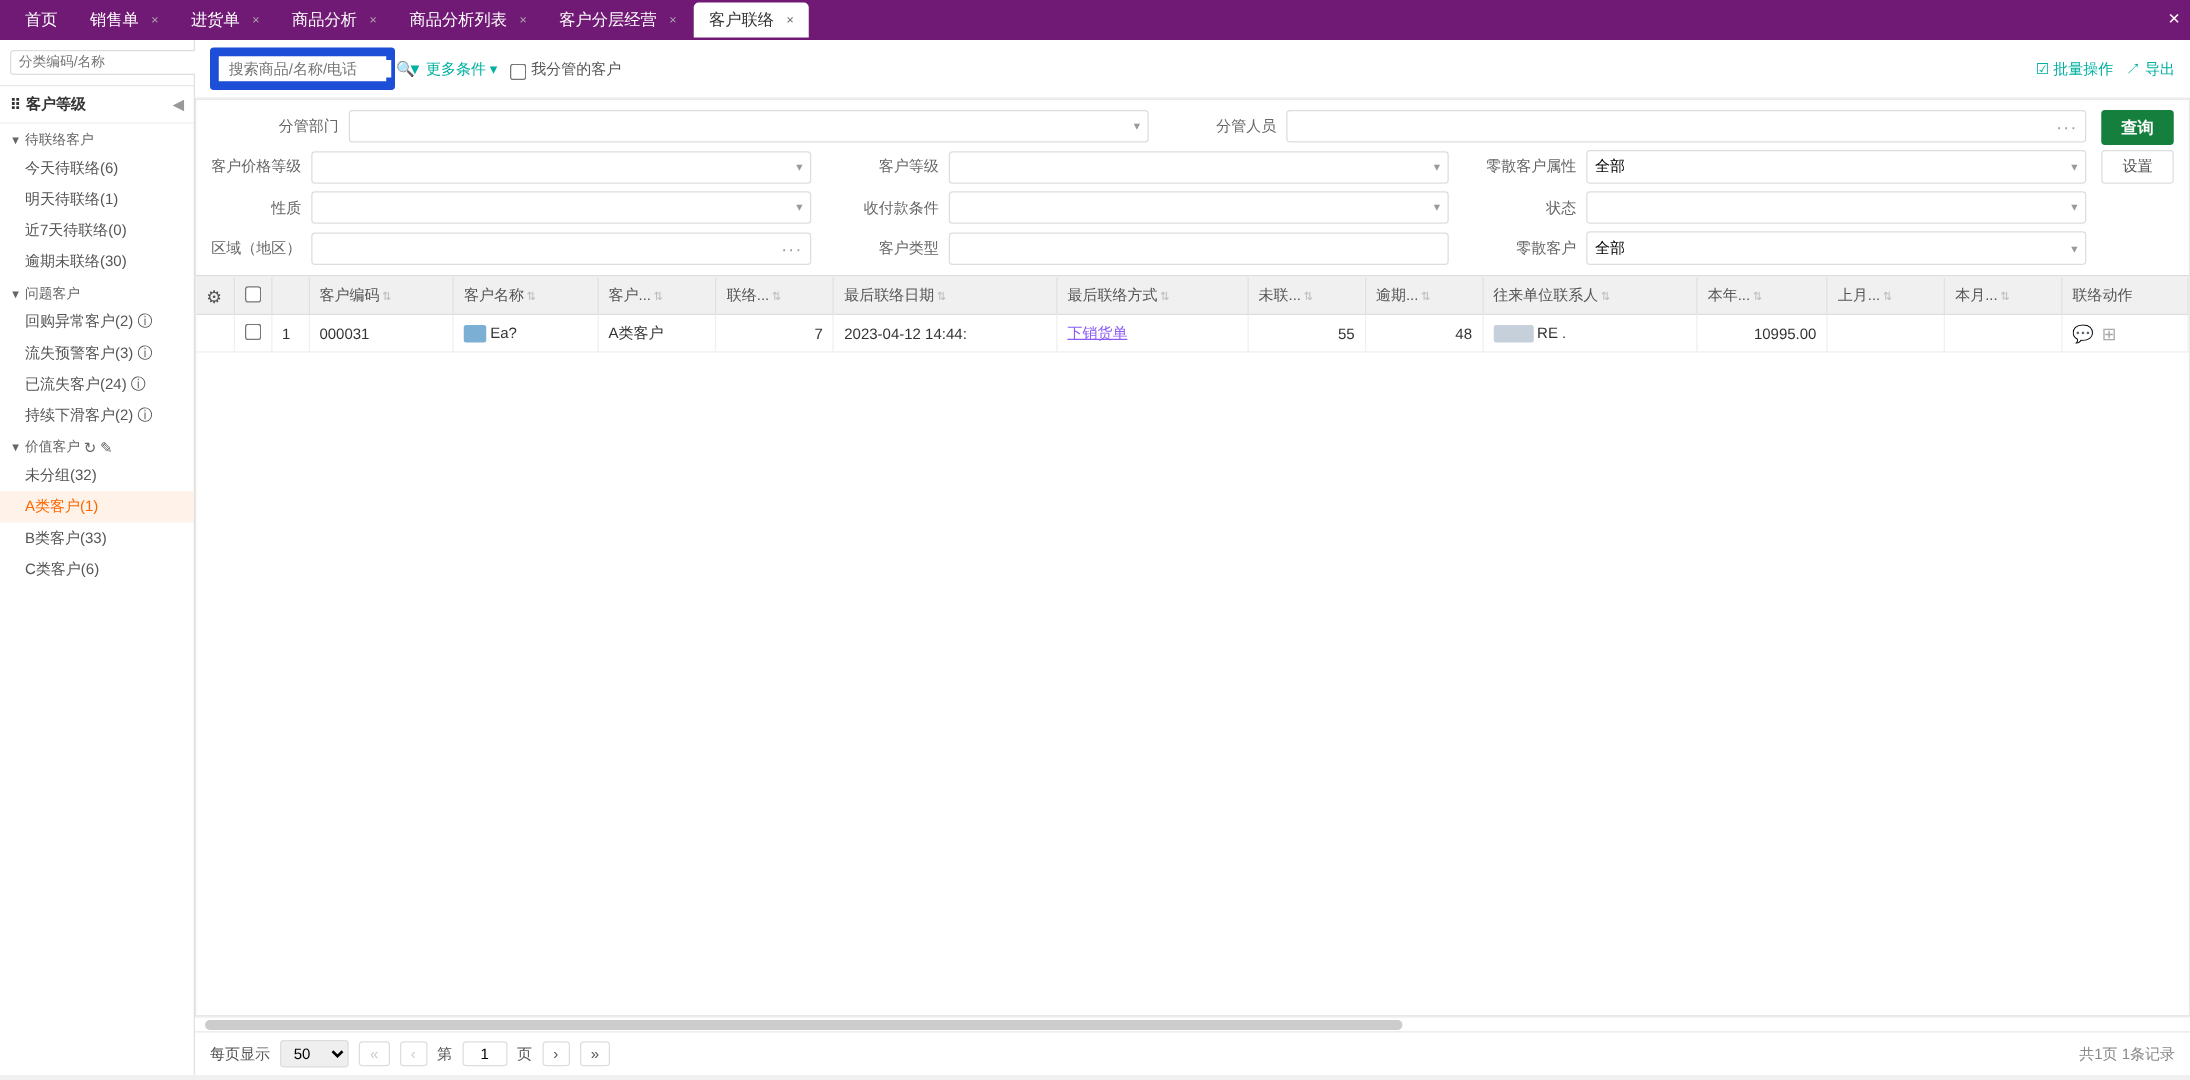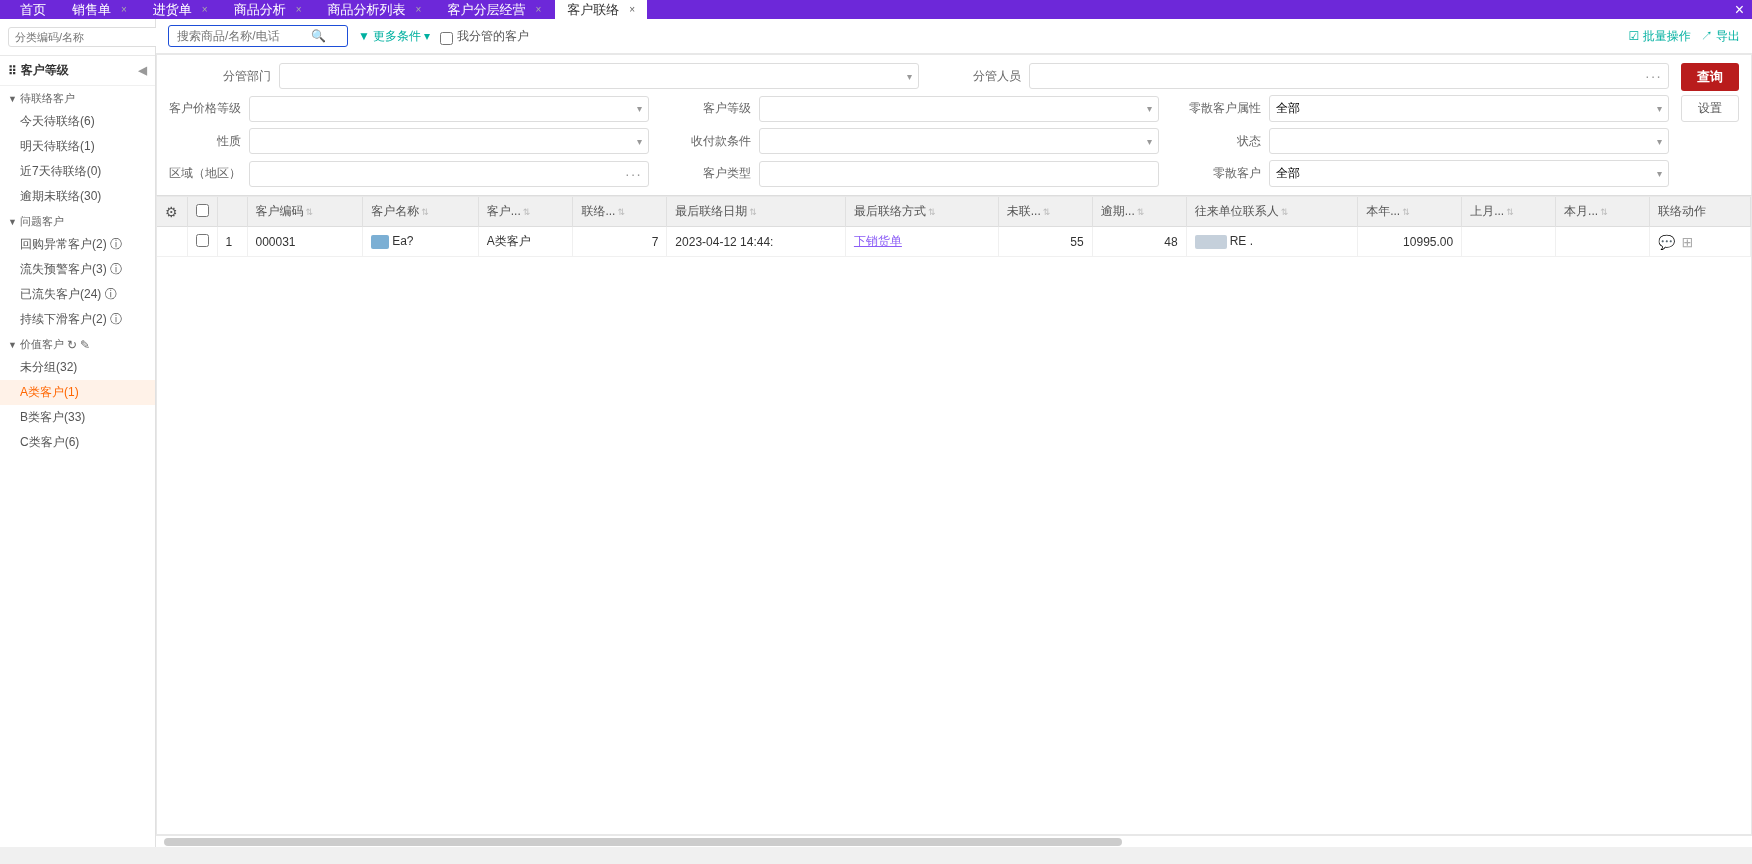--- a/index.html
+++ b/index.html
@@ -1,21 +1,21 @@
 <!DOCTYPE html>
 <html><head>
   <meta charset="utf-8">
   <style>
     * { box-sizing: border-box; margin: 0; padding: 0; font-family: 'Microsoft YaHei', Arial, sans-serif; font-size: 12px; }
     body { background: #f0f0f0; width: 1752px; height: 864px; overflow: hidden; }
 
     
     .top-nav {
-      background: #6d28d9;
-      height: 19px;
+      background: #701a75;
+      height: 32px;
       display: flex;
       align-items: center;
       padding: 0 8px;
       gap: 2px;
     }
     .nav-tab {
       height: 28px;
       padding: 0 12px;
       border-radius: 4px 4px 0 0;
       display: flex;
@@ -117,25 +117,25 @@
       background: #fff;
       padding: 6px 12px;
       border-bottom: 1px solid #e8e8e8;
       display: flex;
       align-items: center;
       gap: 10px;
     }
     .filter-search {
       display: flex;
       align-items: center;
-      border: 1px solid #1d4ed8;
+      border: 7px solid #1d4ed8;
       border-radius: 3px;
       padding: 3px 8px;
       gap: 4px;
-      width: 180px;
+      width: 148px;
     }
     .filter-search input {
       border: none;
       outline: none;
       font-size: 12px;
       color: #999;
       width: 130px;
     }
     .filter-more {
       color: #00b0a0;
@@ -210,21 +210,21 @@
     .filter-input .arrow-down { color: #999; font-size: 10px; }
     .filter-input .dots { color: #999; font-size: 14px; letter-spacing: 1px; }
 
     .filter-actions {
       display: flex;
       flex-direction: column;
       gap: 4px;
       margin-left: 12px;
     }
     .btn-query {
-      background: #b91c1c;
+      background: #15803d;
       color: #fff;
       border: none;
       border-radius: 3px;
       padding: 5px 2px;
       cursor: pointer;
       font-size: 13px;
       font-weight: bold;
     }
     .btn-settings {
       background: #fff;
@@ -553,15 +553,31 @@
     </td>
   </tr>
           </tbody>
       </table>
     </div>
 
     <div class="scrollbar-area">
       <div style="height:8px;margin:2px 8px;background:#ccc;border-radius:4px;width:60%;margin-left:8px;"></div>
     </div>
 
+    <div class="pagination">
+      <span>每页显示</span>
+      <select class="page-size-select">
+        <option value="50">50</option>
+        <option value="20">20</option>
+        <option value="100">100</option>
+      </select>
+      <button class="page-btn" disabled="">«</button>
+      <button class="page-btn" disabled="">‹</button>
+      <span>第</span>
+      <input type="text" class="page-input" value="1" style="">
+      <span>页</span>
+      <button class="page-btn">›</button>
+      <button class="page-btn">»</button>
+      <span class="total-info">共1页 1条记录</span>
+    </div>
 
   </div>
 </div>
 
 </body></html>

